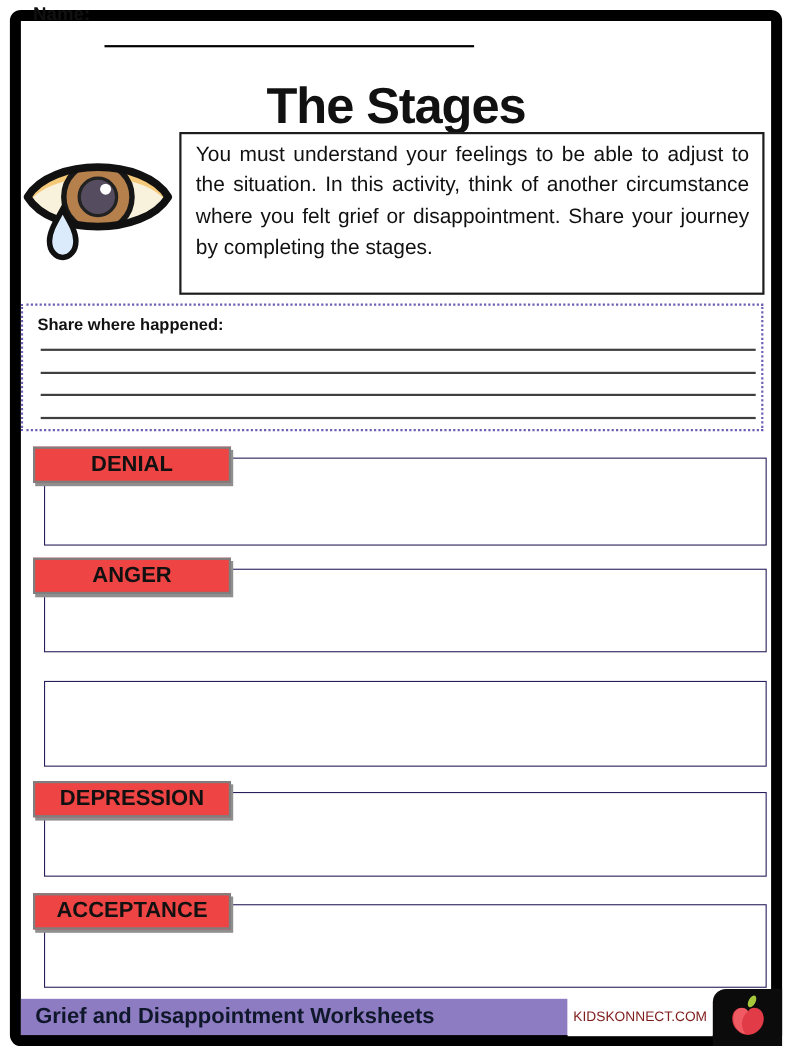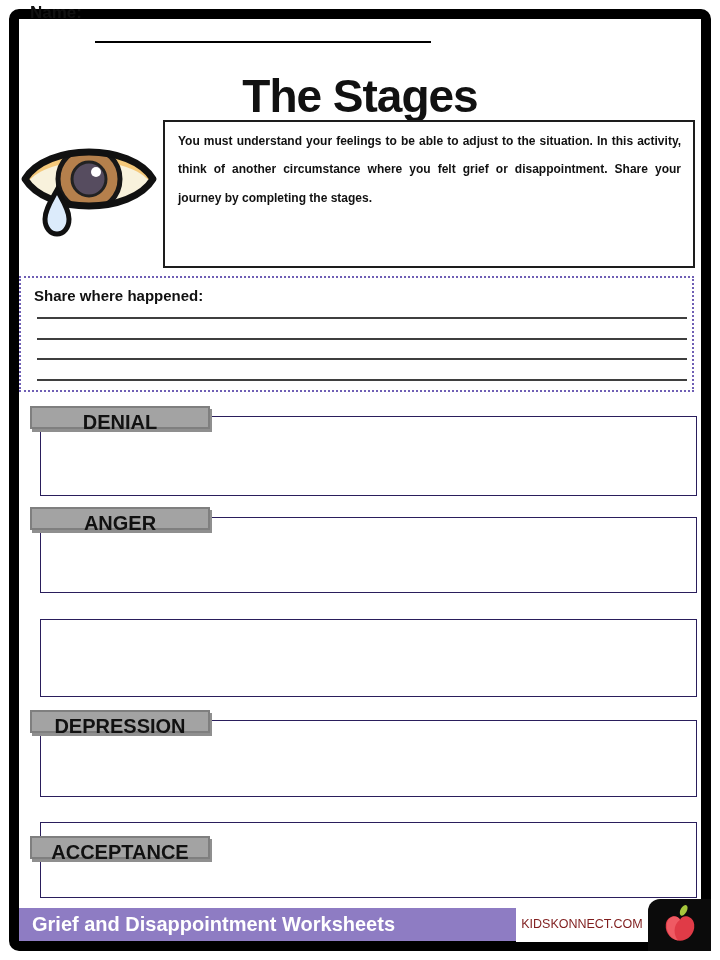--- a/index.html
+++ b/index.html
@@ -15,48 +15,48 @@
   .name-label { position:absolute; left:30px; top:3px; font-size:17px; font-weight:bold; }
   .name-line  { position:absolute; left:95px; top:22px; width:336px; height:19px;
                 border-bottom:2px solid #000; }
   .title { position:absolute; left:0; right:0; top:54px; text-align:center;
            font-size:46px; font-weight:bold; letter-spacing:-1px;margin-top:15px; }
   
   .eye-wrap { position:absolute; left:20px; top:132px; width:140px; height:114px; }
   .instructions {
     position:absolute; left:163px; top:120px; width:532px; height:148px;
     border:2px solid #1d1d1d; box-sizing:border-box; padding:5px 12px 0 13px;
-    font-size:12px; font-weight:bold; line-height:28.4px; text-align:justify;
+    font-size:19px; font-weight:normal; line-height:28.4px; text-align:justify;
   }
   
   .share-box { position:absolute; left:19px; top:276px; width:675px; height:116px;
                border:2px dotted #6F5FB5; box-sizing:border-box; }
   .share-label { position:absolute; left:13px; top:9px; font-size:15px; font-weight:bold; }
   .write-line { position:absolute; left:16px; width:650px; height:0;
                 border-top:2px solid #3f3f3f; }
   .wl0 { top:39px; } .wl1 { top:60px; } .wl2 { top:80px; } .wl3 { top:101px; }
   
   .stage-label {
-    position:absolute; left:30px; width:180px; height:23px; box-sizing:border-box;
-    background:#a3a3a3; border:2px solid #7F7F7F; box-shadow:2px 3px 0 #8F8F8F;
+    position:absolute; left:30px; width:180px; height:33px; box-sizing:border-box;
+    background:#ef4444; border:2px solid #7F7F7F; box-shadow:2px 3px 0 #8F8F8F;
     text-align:center; line-height:29px; font-size:20px; font-weight:bold; z-index:2;
   }
   .stage-box {
     position:absolute; left:40px; width:657px; box-sizing:border-box;
     background:#fff; border:1.5px solid #2A1E5C; z-index:1;
   }
   .sl0 { top:406px; } .sb0 { top:416px; height:80px; }
   .sl1 { top:507px; } .sb1 { top:517px; height:76px; }
   .sl2 { top:609px; } .sb2 { top:619px; height:78px; }
   .sl3 { top:710px; } .sb3 { top:720px; height:77px; }
-  .sl4 { top:836px;text-align:center; } .sb4 { top:822px; height:76px; }
+  .sl4 { top:812px;text-align:center; } .sb4 { top:822px; height:76px; }
   
   .footer-bar {
     position:absolute; left:19px; top:908px; width:497px; height:33px; z-index:3;
-    background:#8E7CC3; color:#ffffff; font-size:20px; font-weight:bold;
+    background:#8E7CC3; color:#0f172a; font-size:20px; font-weight:bold;
     line-height:33px; padding-left:13px; box-sizing:border-box; white-space:nowrap;
   }
   .footer-site {
     position:absolute; left:516px; top:906px; width:132px; height:36px; z-index:3;
     background:#fff; text-align:center; line-height:37px; font-size:12.5px; color:#7f1d1d;
   }
   .footer-logo {
     position:absolute; left:648px; top:899px; width:63px; height:52px; z-index:3;
     background:#0b0b0b; border-radius:12px 0 0 0;
     display:flex; justify-content:center; align-items:flex-start;

